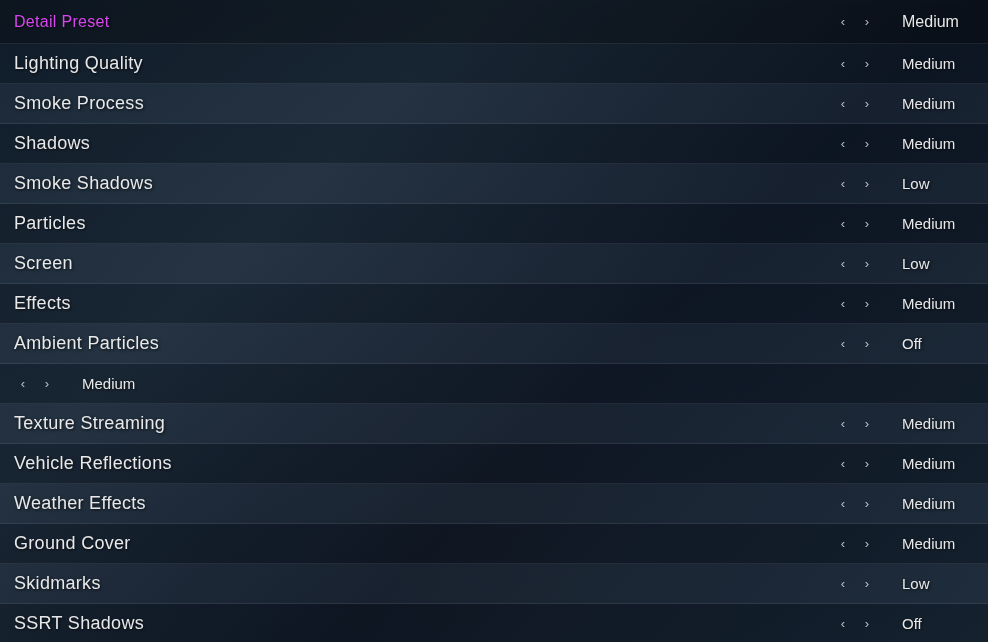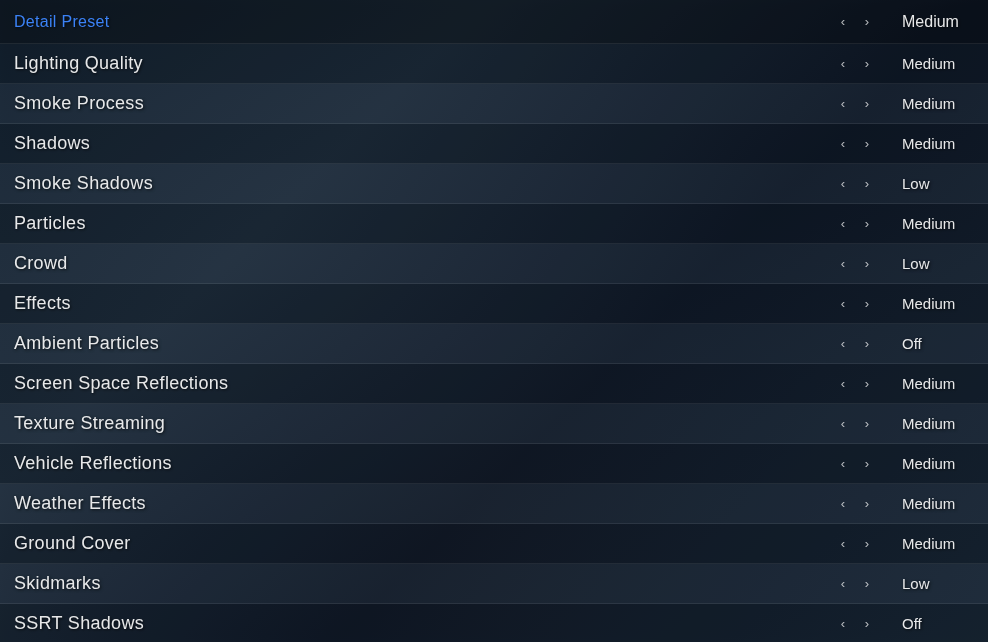--- a/index.html
+++ b/index.html
@@ -69,21 +69,21 @@
       font-size: 18px;
       color: rgba(255, 255, 255, 0.9);
       font-weight: 400;
       letter-spacing: 0.3px;
       text-shadow: 1px 1px 3px rgba(0,0,0,0.7);
     }
 
     .header-row .row-label {
       font-size: 16px;
       font-weight: 500;
-      color: #3b82f6;
+      color: #d946ef;
     }
 
     .row-control {
       display: flex;
       align-items: center;
       gap: 6px;
     }
 
     .arrow-btn {
       width: 18px;
@@ -175,21 +175,21 @@
     </div>
     <div class="settings-row">
       <span class="row-label">Particles</span>
       <div class="row-control">
         <span class="arrow-btn">‹</span>
         <span class="arrow-btn">›</span>
         <span class="row-value">Medium</span>
       </div>
     </div>
     <div class="settings-row">
-      <span class="row-label">Crowd</span>
+      <span class="row-label">Screen</span>
       <div class="row-control">
         <span class="arrow-btn">‹</span>
         <span class="arrow-btn">›</span>
         <span class="row-value">Low</span>
       </div>
     </div>
     <div class="settings-row">
       <span class="row-label">Effects</span>
       <div class="row-control">
         <span class="arrow-btn">‹</span>
@@ -199,21 +199,20 @@
     </div>
     <div class="settings-row">
       <span class="row-label">Ambient Particles</span>
       <div class="row-control">
         <span class="arrow-btn">‹</span>
         <span class="arrow-btn">›</span>
         <span class="row-value">Off</span>
       </div>
     </div>
     <div class="settings-row">
-      <span class="row-label">Screen Space Reflections</span>
       <div class="row-control">
         <span class="arrow-btn">‹</span>
         <span class="arrow-btn">›</span>
         <span class="row-value">Medium</span>
       </div>
     </div>
     <div class="settings-row">
       <span class="row-label">Texture Streaming</span>
       <div class="row-control">
         <span class="arrow-btn">‹</span>

